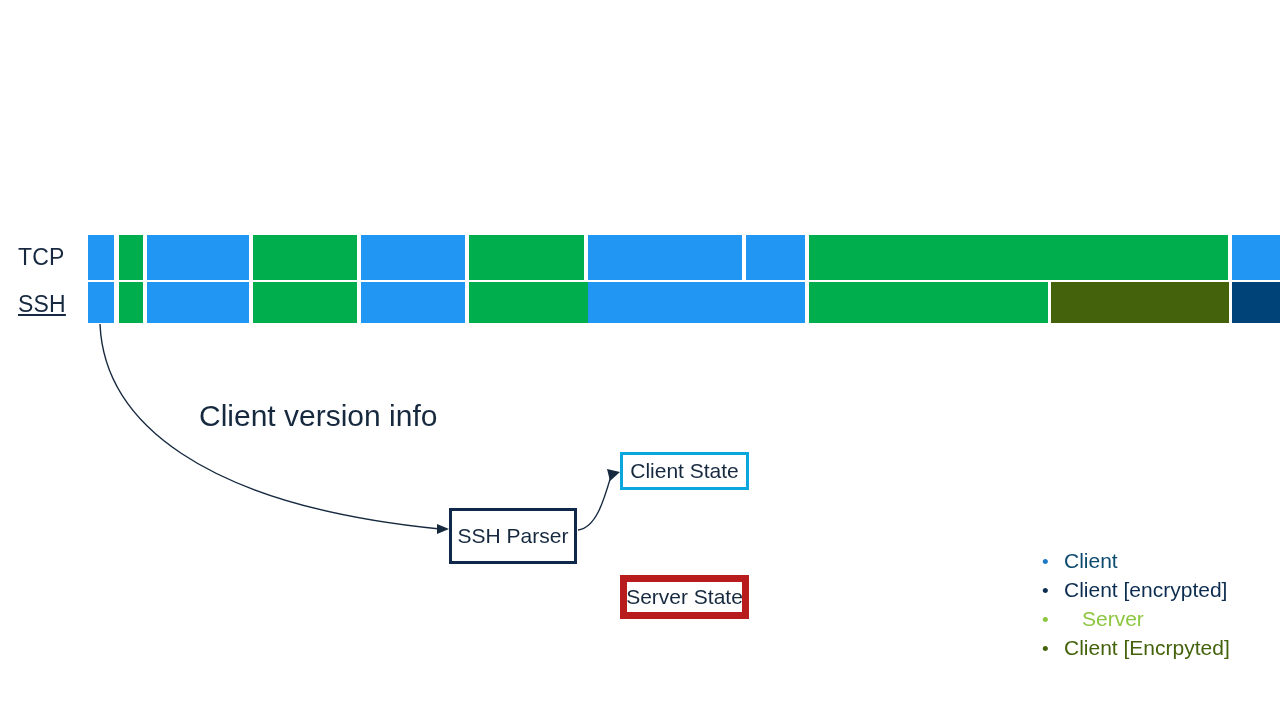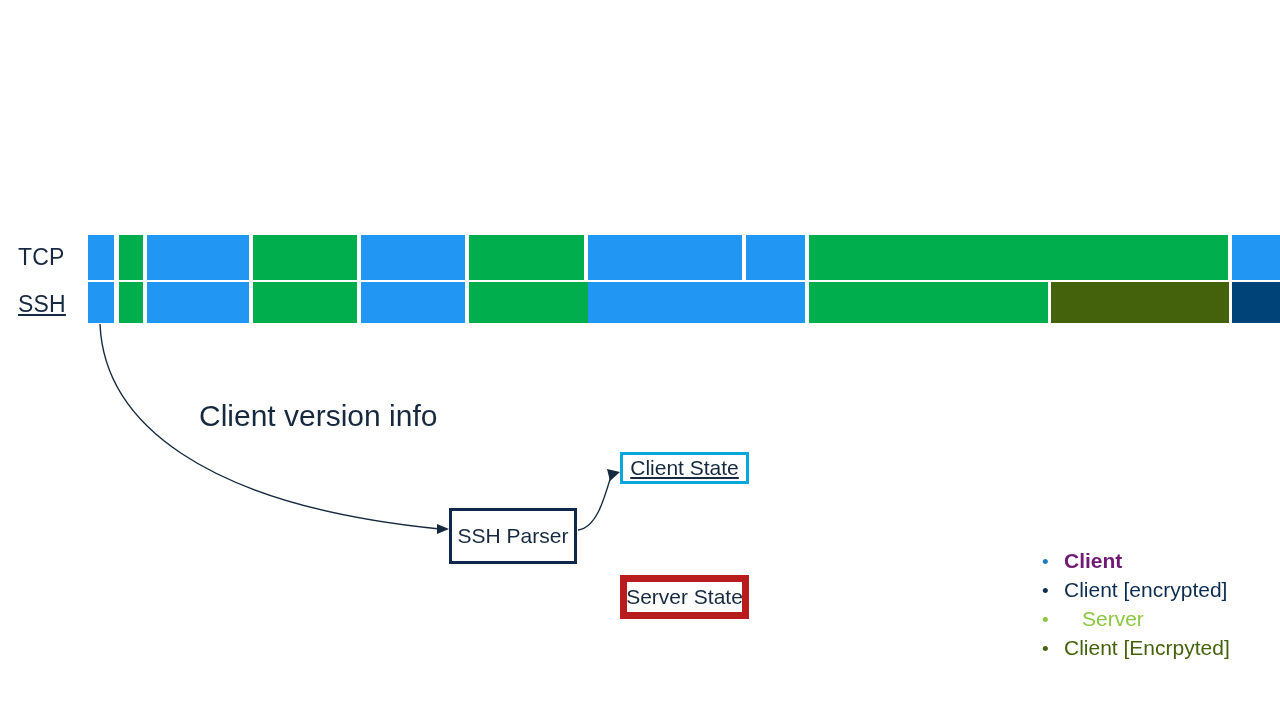--- a/index.html
+++ b/index.html
@@ -68,23 +68,22 @@
     justify-content: center;
     font-size: 21px;
     color: #16293f;
     white-space: nowrap;
   }
   #box-ssh-parser {
     left: 449px;  top: 508px;  width: 128px; height: 56px;
     border: 3px solid #10284a;
   }
   #box-client-state {
-    left: 620px;  top: 452px;  width: 129px; height: 32px;
+    left: 620px;  top: 452px;  width: 129px; height: 38px;
     border: 3px solid #09a7dd;
-    text-decoration: underline;
   }
   #box-server-state {
     left: 620px;  top: 575px;  width: 129px; height: 44px;
     border: 7px solid #b91c1c;
   }
 
   
   #legend {
     position: absolute;
     left: 1035px;
@@ -161,21 +160,21 @@
 <div class="node-box" id="box-client-state">
   <span>Client State</span>
 </div>
 <div class="node-box" id="box-server-state">
   <span>Server State</span>
 </div>
 
 <div id="legend">
     <div class="legend-row">
       <span class="legend-bullet" style="color: rgb(31, 122, 199);">•</span>
-      <span class="legend-text" style="color: #701a75; font-weight: bold;">Client</span>
+      <span class="legend-text" style="color: #0c4a6e;">Client</span>
     </div>
     <div class="legend-row">
       <span class="legend-bullet" style="color: rgb(13, 45, 80);">•</span>
       <span class="legend-text" style="color: rgb(13, 45, 80);">Client [encrypted]</span>
     </div>
     <div class="legend-row">
       <span class="legend-bullet" style="color: rgb(141, 198, 63);">•</span>
       <span class="legend-text" style="color: rgb(141, 198, 63); margin-left: 18px;">Server</span>
     </div>
     <div class="legend-row">

